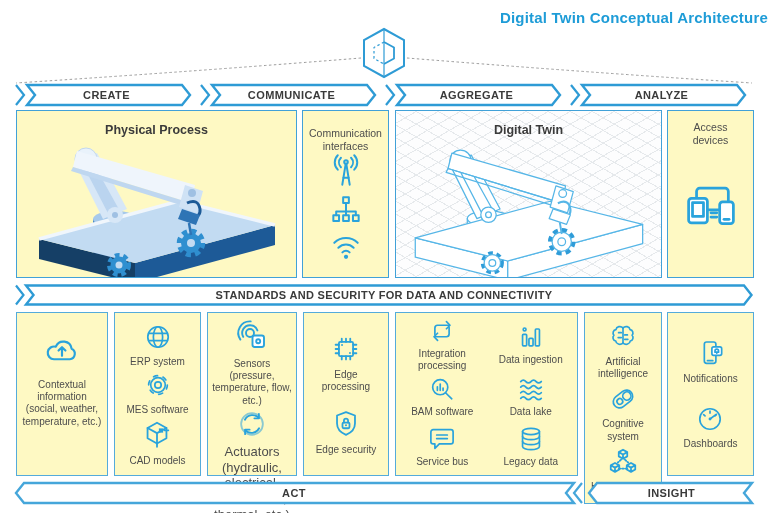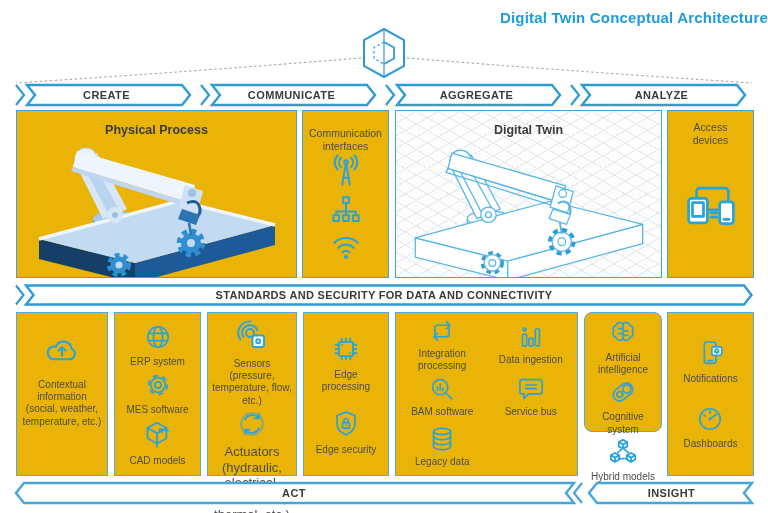--- a/index.html
+++ b/index.html
@@ -2,21 +2,21 @@
 <html><head>
 <meta charset="utf-8">
 <style>
   html,body{margin:0;padding:0;background:#ffffff;}
   .stage{position:relative;width:768px;height:513px;background:#fff;overflow:hidden;
          font-family:"Liberation Sans",sans-serif;}
   .title{position:absolute;left:0;right:0;top:9px;text-align:right;
          font-size:15px;font-weight:bold;color:#1E9CD7;letter-spacing:.2px;}
   .abs{position:absolute;}
   
-  .p{position:absolute;background:#eab308;border:1.5px solid #54ABDB;box-sizing:border-box;}
+  .p{position:absolute;background:#fef9c3;border:1.5px solid #54ABDB;box-sizing:border-box;}
   .p.mid{border-color:#41A1D8;}
   .ph{position:absolute;left:0;right:0;top:12px;text-align:center;
       font-size:12.5px;font-weight:bold;color:#3B3B3B;}
   .lbl{font-size:10px;line-height:1.22;color:#4D4D4D;text-align:center;}
   .lbl.sm{font-size:13px;}
   .stack{display:flex;flex-direction:column;align-items:center;justify-content:space-evenly;
          height:100%;width:100%;padding:6px 2px;box-sizing:border-box;}
   .pair{display:flex;flex-direction:column;align-items:center;gap:3px;}
   .grid2{display:grid;grid-template-columns:1fr 1fr;grid-template-rows:1fr 1fr 1fr;
          height:100%;width:100%;box-sizing:border-box;padding:4px 2px;}
@@ -306,38 +306,47 @@
       </div>
       <div class="cell">
         <svg class="ic" width="32" height="28" viewBox="0 0 36 30">
           <circle cx="16" cy="13" r="8.5"></circle>
           <path d="M22.3,19.5 L29,26" stroke-width="2.4"></path>
           <path d="M12.8,16.5 v-4 M16,16.5 v-7 M19.2,16.5 v-2.6" stroke-width="1.6"></path>
         </svg>
         <div class="lbl">BAM software</div>
       </div>
       <div class="cell">
+        <svg class="ic" width="34" height="28" viewBox="0 0 36 30">
+          <path d="M7,7 q2.8,-3 5.5,0 t5.5,0 t5.5,0 t5.5,0" stroke-width="1.7"></path>
+          <path d="M7,13 q2.8,-3 5.5,0 t5.5,0 t5.5,0 t5.5,0" stroke-width="1.7"></path>
+          <path d="M7,19 q2.8,-3 5.5,0 t5.5,0 t5.5,0 t5.5,0" stroke-width="1.7"></path>
+          <path d="M7,25 q2.8,-3 5.5,0 t5.5,0 t5.5,0 t5.5,0" stroke-width="1.7"></path>
+        </svg>
+        <div class="lbl">Data lake</div>
+      </div>
+      <div class="cell">
         <svg class="ic" width="32" height="28" viewBox="0 0 36 30">
           <path d="M8,4.5 h20 a2.5,2.5 0 0 1 2.5,2.5 v11 a2.5,2.5 0 0 1 -2.5,2.5 H15 l-5,5 v-5 H8 a2.5,2.5 0 0 1 -2.5,-2.5 v-11 A2.5,2.5 0 0 1 8,4.5 Z"></path>
           <path d="M12,10.5 H24 M12,14.5 H24" stroke-width="1.6"></path>
         </svg>
         <div class="lbl">Service bus</div>
       </div>
       <div class="cell">
         <svg class="ic" width="32" height="28" viewBox="0 0 36 30">
           <ellipse cx="18" cy="6.5" rx="9.5" ry="3.5"></ellipse>
           <path d="M8.5,6.5 V23.5 a9.5,3.5 0 0 0 19,0 V6.5"></path>
           <path d="M8.5,12.2 a9.5,3.5 0 0 0 19,0 M8.5,17.9 a9.5,3.5 0 0 0 19,0" stroke-width="1.6"></path>
         </svg>
         <div class="lbl">Legacy data</div>
       </div>
     </div>
   </div>
 
-  <div class="p" style="left:584px;top:312px;width:78px;height:120px;border-radius:8px;">
+  <div class="p" style="left:584px;top:312px;width:78px;height:192px;">
     <div class="stack">
       <div class="pair">
         <svg class="ic" width="32" height="30" viewBox="0 0 36 34">
           <path d="M18,5.5 c-2.6,-2.6 -7.4,-1.6 -8,2 c-3,0.4 -4.3,4.2 -2.3,6.4 c-2.2,2.2 -0.8,5.9 2.1,6.5 c0.3,3.4 4.8,5 8.2,2.4"></path>
           <path d="M18,5.5 c2.6,-2.6 7.4,-1.6 8,2 c3,0.4 4.3,4.2 2.3,6.4 c2.2,2.2 0.8,5.9 -2.1,6.5 c-0.3,3.4 -4.8,5 -8.2,2.4"></path>
           <path d="M18,5.5 V23" stroke-width="1.5"></path>
           <path d="M13,11 h3 M12.5,16.5 h3.5 M23,13.5 h-3 M23.5,18.5 h-3.5" stroke-width="1.3"></path>
         </svg>
         <div class="lbl" style="width:66px;">Artificial intelligence</div>
       </div>

